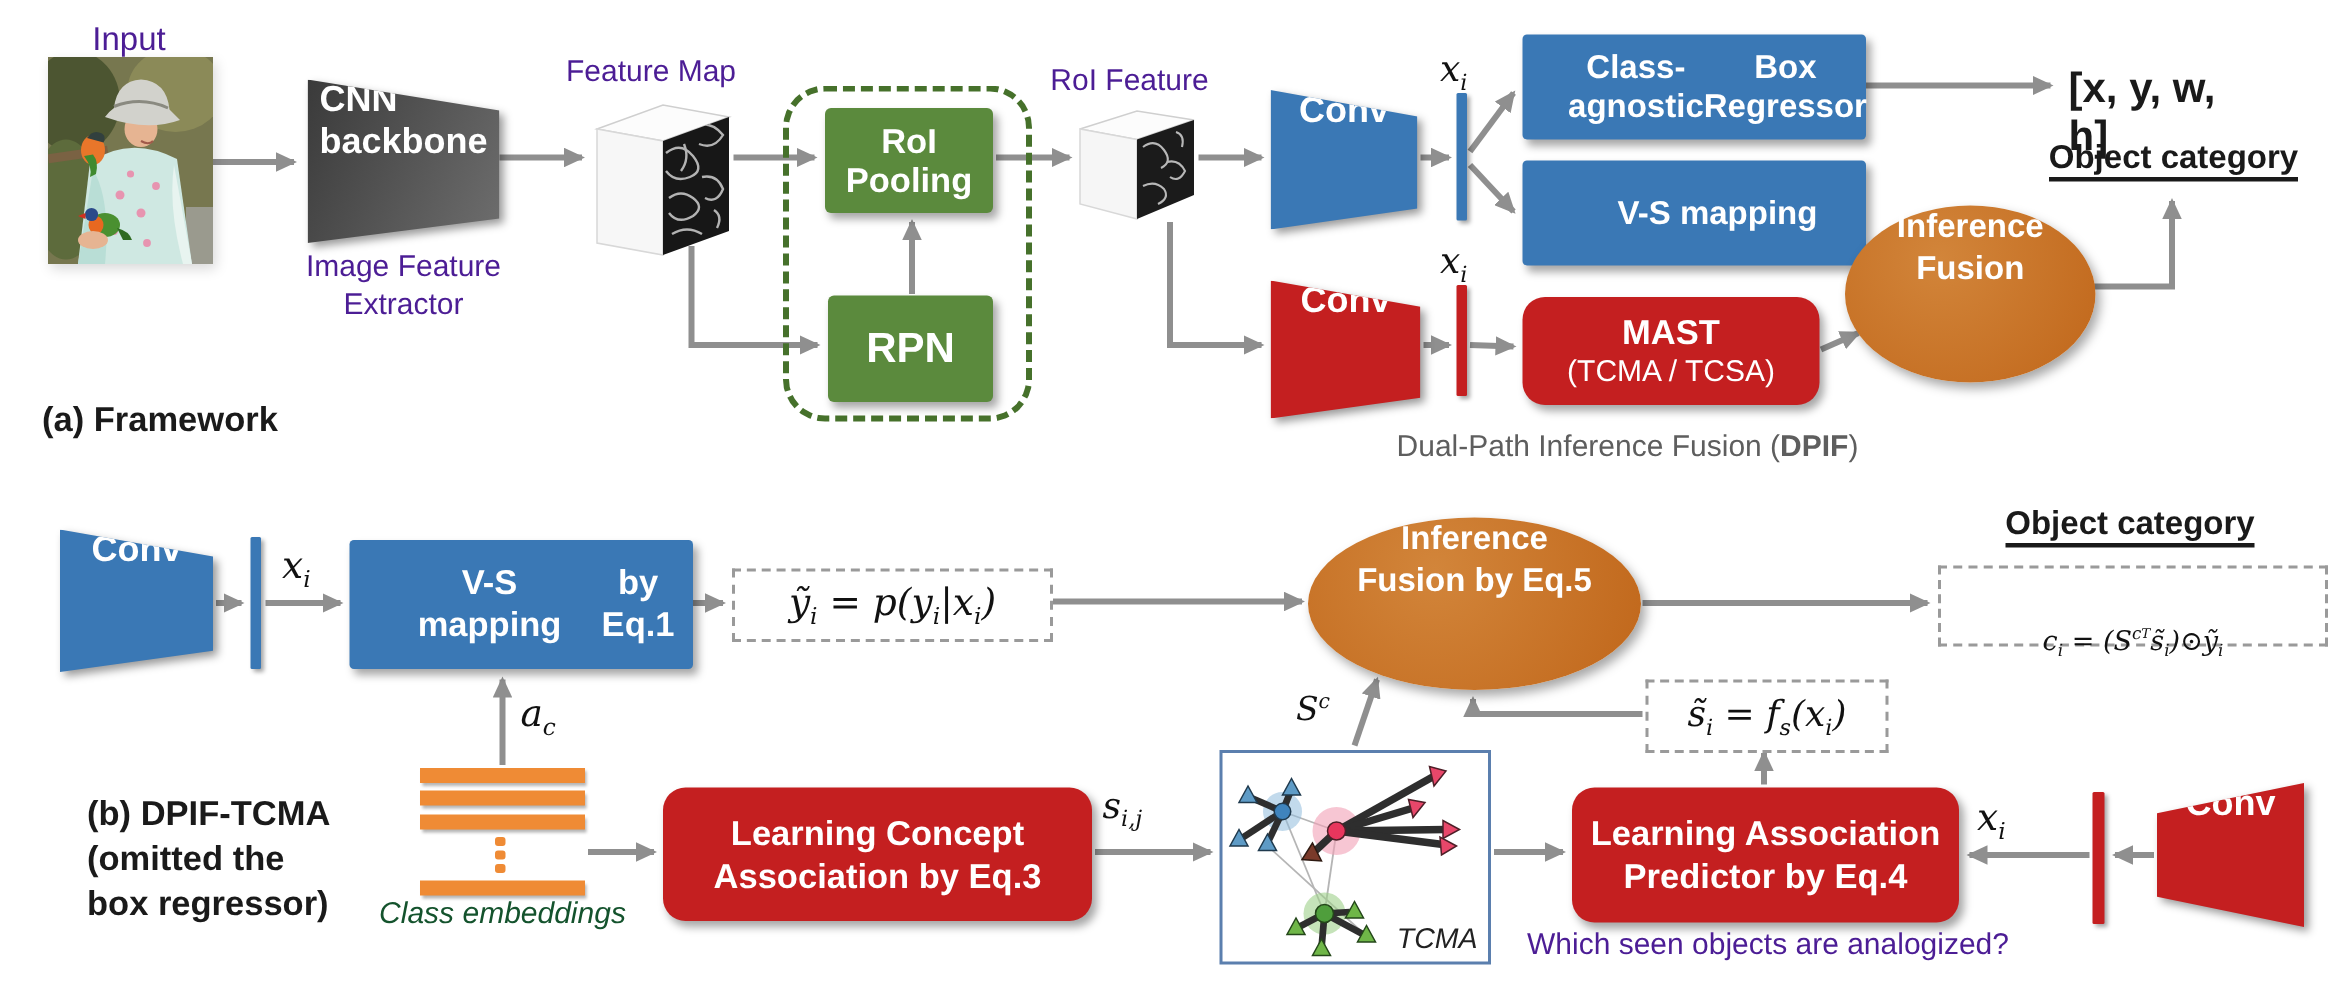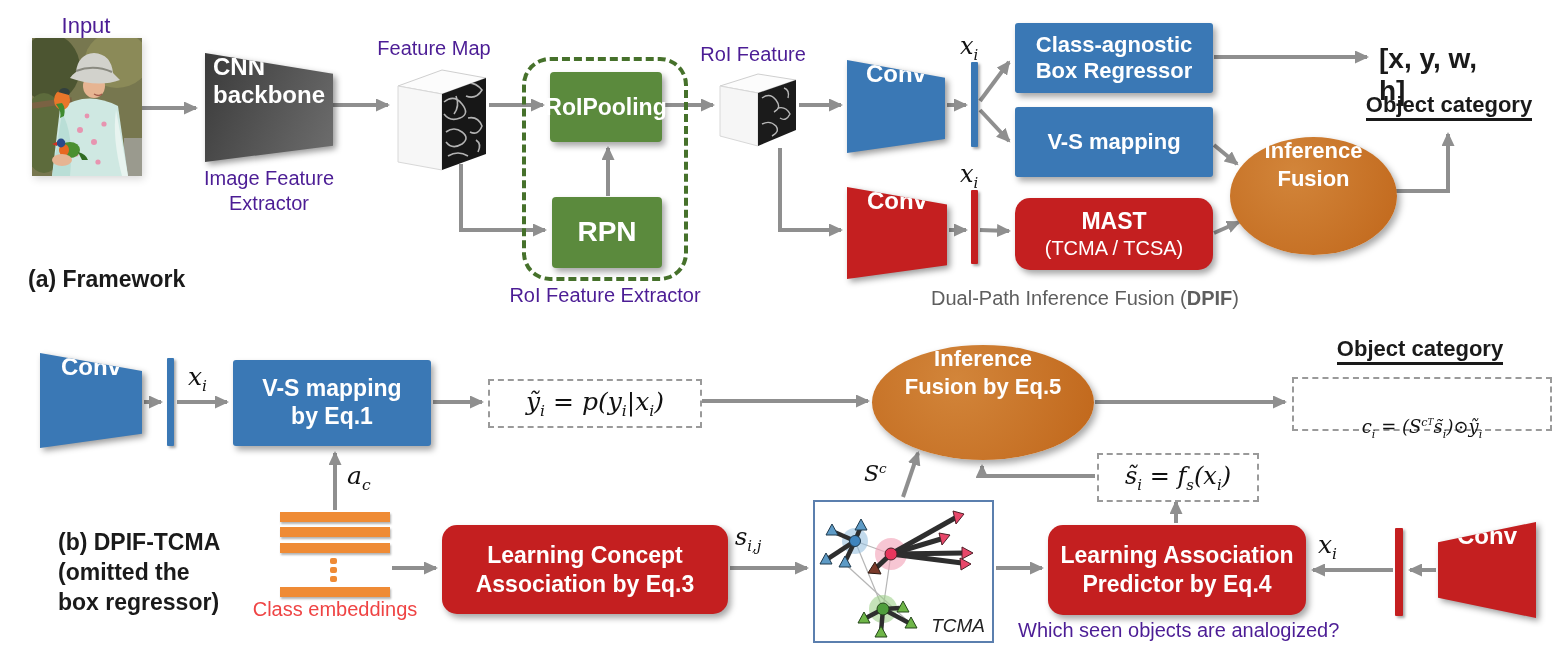--- a/index.html
+++ b/index.html
@@ -2,24 +2,24 @@
 <html><head>
 <meta charset="utf-8">
 <style>
   html,body{margin:0;padding:0;background:#fff;}
   #canvas{position:relative;width:1568px;height:662px;background:#ffffff;overflow:hidden;
           font-family:"Liberation Sans",sans-serif;}
   .abs{position:absolute;}
   .z1{z-index:1;} .z2{z-index:2;} .z3{z-index:3;}
 
   
-  .bluebox{background:#3a78b5;color:#fff;font-weight:bold;display:flex;flex-direction:column;
-           align-items:center;justify-content:center;text-align:right;border-radius:3px;
-           box-shadow:3px 4px 6px rgba(0,0,0,.35);line-height:1.2;}
-  .greenbox{background:#5b8a3d;color:#fff;font-weight:bold;display:flex;
+  .bluebox{background:#3a78b5;color:#fff;font-weight:bold;display:flex;
+           align-items:center;justify-content:center;text-align:center;border-radius:3px;
+           box-shadow:3px 4px 6px rgba(0,0,0,.35);line-height:1.2;padding-left:31px;}
+  .greenbox{background:#5b8a3d;color:#fff;font-weight:bold;display:flex;flex-direction:column;
            align-items:center;justify-content:center;text-align:center;border-radius:4px;
            box-shadow:3px 4px 6px rgba(0,0,0,.35);line-height:1.15;}
   .redbox{background:#c41f20;color:#fff;font-weight:bold;display:flex;flex-direction:column;
            align-items:center;justify-content:center;text-align:center;border-radius:15px;
            box-shadow:3px 4px 6px rgba(0,0,0,.35);line-height:1.25;}
   .ellipse{background:radial-gradient(circle at 38% 30%,#d2853a,#c0661a);color:#fff;font-weight:bold;
            display:flex;flex-direction:column;align-items:center;justify-content:flex-start;text-align:center;
            border-radius:50%;box-shadow:3px 4px 7px rgba(0,0,0,.35);line-height:1.25;}
   .trapwrap{filter:drop-shadow(3px 3px 3px rgba(0,0,0,.4));}
   .trap{width:100%;height:100%;display:flex;align-items:flex-start;justify-content:center;
@@ -162,21 +162,20 @@
       </g>
     </svg>
   </div>
 
   <div class="abs z1 dashgreen" style="left:522px;top:57px;width:158px;height:216px;"></div>
   <div class="abs z2 greenbox" style="left:550px;top:72px;width:112px;height:70px;font-size:23px;">
     <div>RoI</div>
     <div>Pooling</div>
   </div>
   <div class="abs z2 greenbox" style="left:552px;top:197px;width:110px;height:71px;font-size:28px;">RPN</div>
-  <div class="abs z3 glabel" style="left:495px;top:283px;width:220px;font-size:20px;">RoI Feature Extractor</div>
 
   <div class="abs z3 glabel" style="left:692px;top:42px;width:122px;font-size:20px;">RoI Feature</div>
   <div class="abs z2" style="left:718px;top:68px;">
     <svg width="82" height="82" viewBox="0 0 82 82">
       <defs>
           <clipPath id="rfface">
             <polygon points="40,25 78,12 78,62 40,78"></polygon>
           </clipPath>
         </defs>
       <polygon points="2,18 40,6 78,12 40,25" fill="#fcfcfc" stroke="#cfcfcf" stroke-width="1"></polygon>
@@ -254,21 +253,21 @@
 
   <div class="abs z3 math" style="left:347px;top:461px;font-size:25px;"><span>a</span><sub>c</sub></div>
 
   <div class="abs z2 embar" style="left:280px;top:512px;"></div>
   <div class="abs z2 embar" style="left:280px;top:527px;"></div>
   <div class="abs z2 embar" style="left:280px;top:543px;"></div>
   <div class="abs z2 emdot" style="left:330px;top:558px;"></div>
   <div class="abs z2 emdot" style="left:330px;top:567px;"></div>
   <div class="abs z2 emdot" style="left:330px;top:576px;"></div>
   <div class="abs z2 embar" style="left:280px;top:587px;"></div>
-  <div class="abs z3" style="left:230px;top:598px;width:210px;text-align:center;font-size:20px;color:#ef4444;">Class embeddings</div>
+  <div class="abs z3" style="left:230px;top:598px;width:210px;text-align:center;font-style:italic;font-size:20px;color:#14532d;">Class embeddings</div>
 
   <div class="abs z2 redbox" style="left:442px;top:525px;width:286px;height:89px;font-size:23px;">
     <div>Learning Concept</div>
     <div>Association by Eq.3</div>
   </div>
   <div class="abs z3 math" style="left:735px;top:523px;font-size:24px;"><span>s</span><sub>i,j</sub></div>
 
   <div class="abs z2" style="left:813px;top:500px;width:181px;height:143px;background:#fff;border:2px solid #5b7fae;box-sizing:border-box;">
     <svg width="177" height="139" viewBox="0 0 177 139">
 

